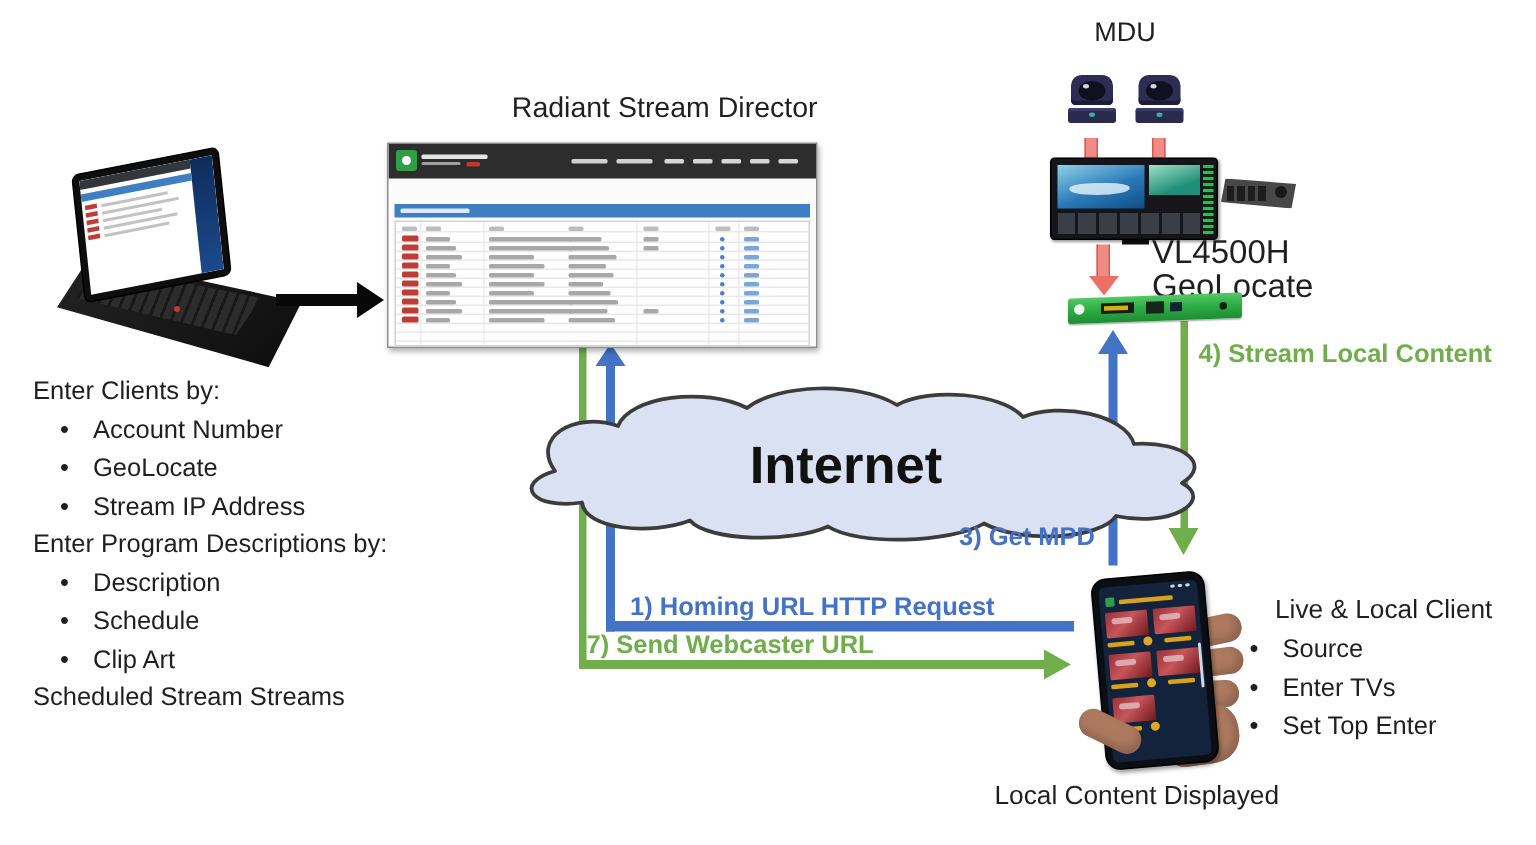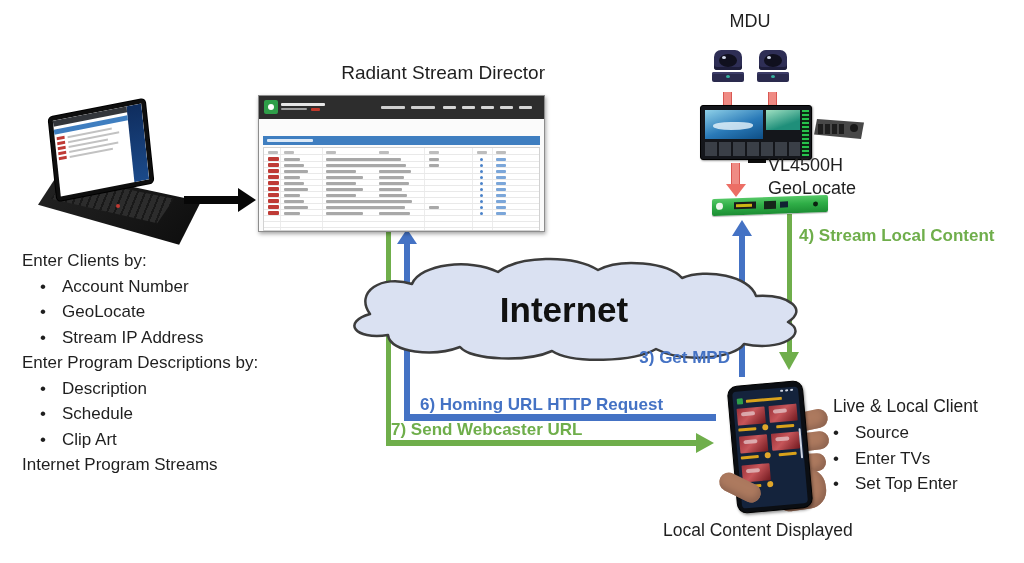--- a/index.html
+++ b/index.html
@@ -6,21 +6,21 @@
     --blue:#4472c4; --green:#6fae4b; --red-arrow:#ec6e65; --red-arrow-dk:#d95752;
     --cloud-fill:#dae1f2; --cloud-stroke:#3c3c3c; --ink:#1f1f1f;
   }
   *{margin:0;padding:0;box-sizing:border-box;}
   html,body{background:#fff;}
   #canvas{position:relative;width:1024px;height:563px;background:#fff;overflow:hidden;
     font-family:"Liberation Sans", sans-serif;color:var(--ink);}
   .abs{position:absolute;}
 
   
-  .diagram-label{font-size:18px;line-height:1.2;color:var(--ink);}
+  .diagram-label{font-size:22px;line-height:1.2;color:var(--ink);}
   .bold{font-weight:400;}
   .step-blue{color:var(--blue);font-weight:700;font-size:17px;}
   .step-green{color:var(--green);font-weight:700;font-size:17px;}
 
   
   ul.plain-list{list-style:none;}
   ul.plain-list li{font-size:17px;line-height:25.5px;color:var(--ink);white-space:nowrap;}
   ul.plain-list li.bullet{padding-left:40px;position:relative;}
   ul.plain-list li.bullet::before{content:"•";position:absolute;left:18px;}
 
@@ -304,21 +304,21 @@
 
   <ul class="abs plain-list" id="left-list" style="left:22px;top:248px">
       <li class="plain">Enter Clients by:</li>
       <li class="bullet">Account Number</li>
       <li class="bullet">GeoLocate</li>
       <li class="bullet">Stream IP Address</li>
       <li class="plain">Enter Program Descriptions by:</li>
       <li class="bullet">Description</li>
       <li class="bullet">Schedule</li>
       <li class="bullet">Clip Art</li>
-      <li class="plain">Internet Program Streams</li>
+      <li class="plain">Scheduled Stream Streams</li>
     </ul>
 
   <div class="vline line-green" style="left:386px;top:230px;width:5px;height:213px"></div>
   <div class="hline line-green" style="left:386px;top:440px;width:312px;height:6px"></div>
   <div class="tri" style="left:696px;top:433px;border-left:18px solid var(--green);border-top:10px solid transparent;border-bottom:10px solid transparent"></div>
 
   <div class="tri" style="left:397px;top:229px;border-bottom:15px solid var(--blue);border-left:10px solid transparent;border-right:10px solid transparent"></div>
   <div class="vline line-blue" style="left:404px;top:243px;width:6px;height:178px"></div>
   <div class="hline line-blue" style="left:404px;top:414px;width:312px;height:7px"></div>
 
@@ -329,21 +329,21 @@
   <div class="tri" style="left:779px;top:352px;border-top:18px solid var(--green);border-left:10px solid transparent;border-right:10px solid transparent"></div>
 
   <svg class="abs" id="cloud" viewBox="0 0 500 106">
     <path d="M 56 58 C 40 36, 68 18, 98 28 C 106 8, 156 2, 184 16 C 204 0, 258 -2, 284 14
              C 306 2, 354 6, 368 22 C 392 12, 436 20, 442 40 C 476 38, 494 54, 474 66
              C 496 78, 466 96, 430 88 C 420 103, 368 107, 342 93 C 320 106, 258 108, 238 95
              C 214 106, 158 105, 146 91 C 120 101, 76 97, 74 79 C 40 84, 28 66, 56 58 Z" fill="var(--cloud-fill)" stroke="var(--cloud-stroke)" stroke-width="2.5" stroke-linejoin="round"></path>
     <text x="250" y="66" text-anchor="middle">Internet</text>
   </svg>
 
-  <div class="abs step-blue" style="left:420px;top:395px;z-index:4">6) Homing URL HTTP Request</div>
+  <div class="abs step-blue" style="left:420px;top:395px;z-index:4">1) Homing URL HTTP Request</div>
   <div class="abs step-green" style="left:391px;top:420px;z-index:4">7) Send Webcaster URL</div>
   <div class="abs step-blue" style="left:600px;top:348px;width:130px;text-align:right;z-index:4">3) Get MPD</div>
   <div class="abs step-green" style="left:799px;top:226px;z-index:4">4) Stream Local Content</div>
 
   <div class="abs diagram-label bold" style="left:715px;top:11px;width:70px;text-align:center;font-size:18px">MDU</div>
 
   <div class="camera" style="left:712px;top:48px">
     <div class="cam-head">
         <div class="cam-lens"></div>
         <div class="cam-glint"></div>
@@ -420,21 +420,21 @@
         <div class="ph-cap" style="left:41px;top:65px"></div>
         <div class="ph-coin" style="left:27px;top:63px"></div>
         <div class="ph-thumb" style="left:3px;top:74px"></div>
         <div class="ph-cap" style="left:3px;top:94px"></div>
         <div class="ph-coin" style="left:27px;top:92px"></div>
         <div id="ph-scroll"></div>
       </div>
     </div>
   </div>
 
-  <div class="abs diagram-label" style="left:833px;top:396px;font-size:17.5px">Live &amp; Local Client</div>
+  <div class="abs diagram-label" style="left:850px;top:396px;font-size:17.5px">Live &amp; Local Client</div>
   <ul class="abs plain-list" id="client-list" style="left:815px;top:420px">
       <li class="bullet">Source</li>
       <li class="bullet">Enter TVs</li>
       <li class="bullet">Set Top Enter</li>
     </ul>
   <div class="abs diagram-label" style="left:663px;top:520px;font-size:17.5px">Local Content Displayed</div>
 
 </div>
 
 </body></html>

